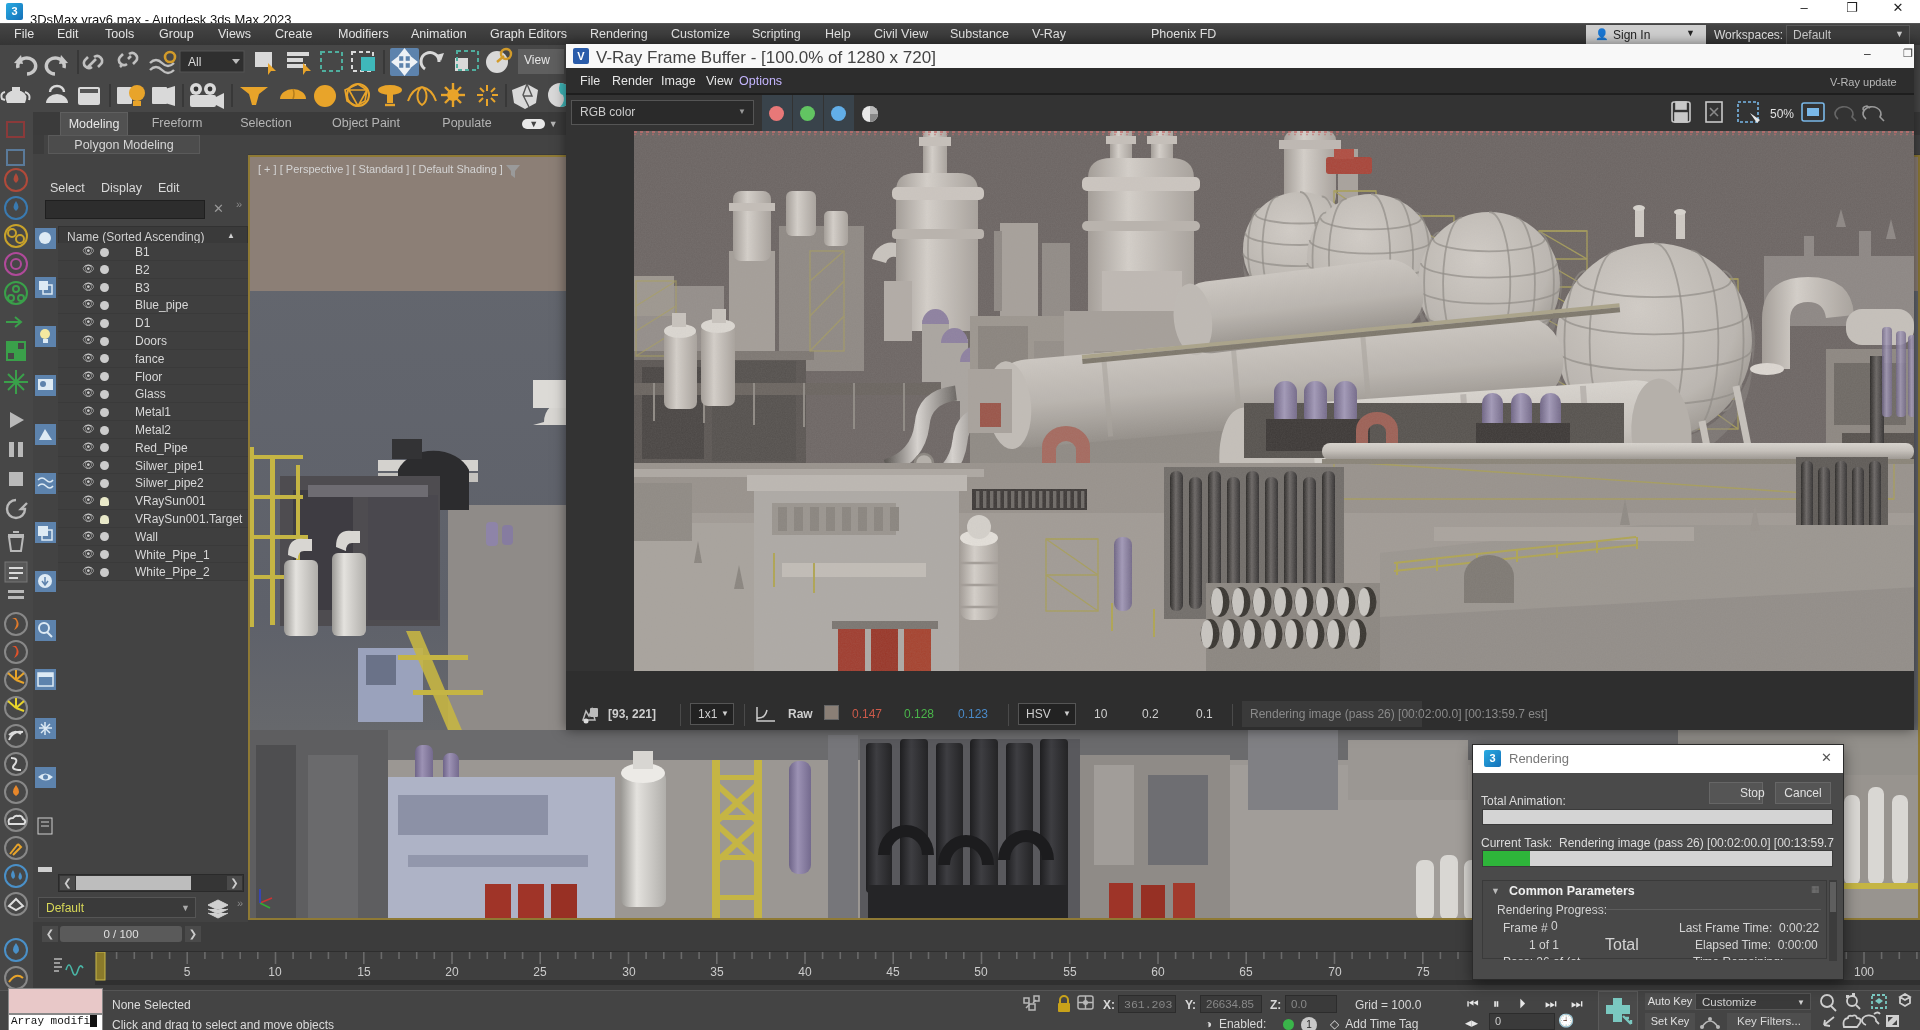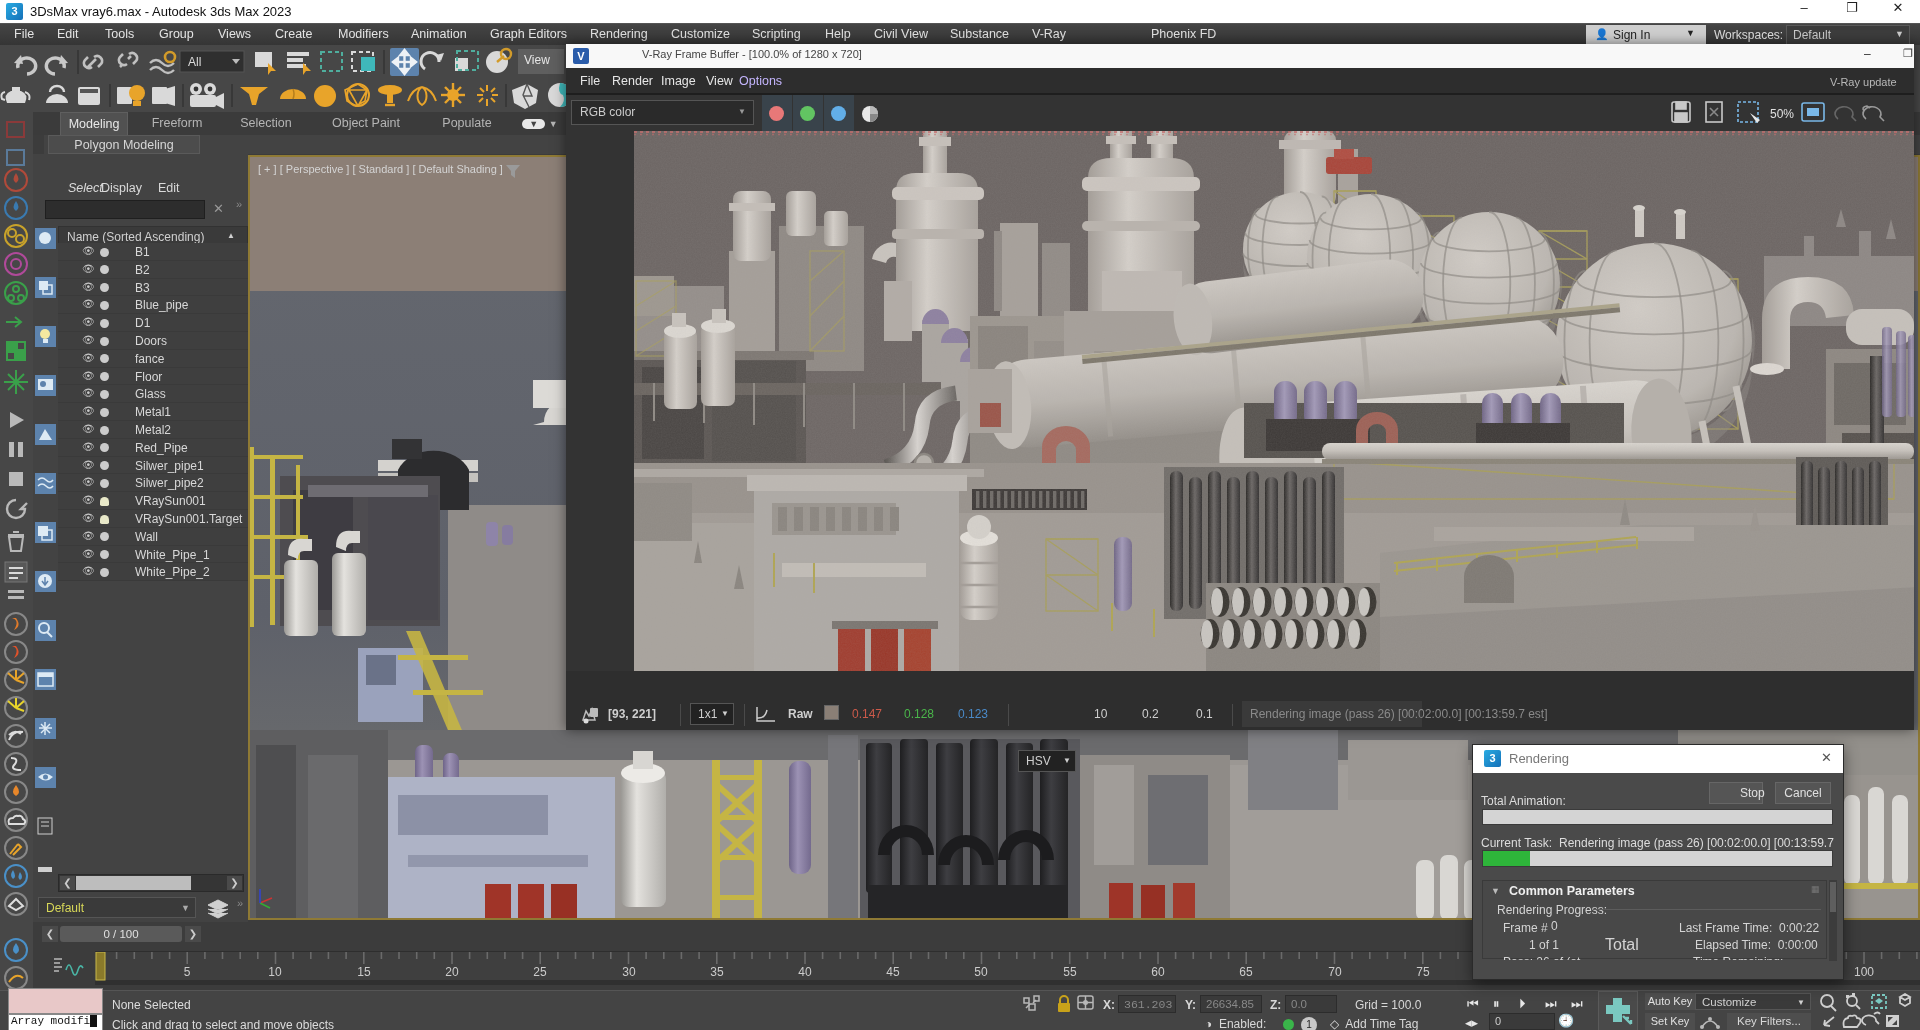--- a/index.html
+++ b/index.html
@@ -6,21 +6,21 @@
   html,body { width:1920px; height:1030px; overflow:hidden; background:#3c3c3c;
     font-family:"Liberation Sans", sans-serif; }
   .abs { position:absolute; }
   #stage { position:relative; width:1920px; height:1030px; }
   
   #titlebar { left:0; top:0; width:1920px; height:23px; background:#ffffff; color:#111;
     font-size:13px; }
   #titlebar .ticon { left:6px; top:3px; width:17px; height:17px; border-radius:2px;
     background:linear-gradient(135deg,#29abe2,#1470b8); color:#fff; font-weight:bold;
     font-size:11px; text-align:center; line-height:16px; }
-  #titlebar .ttext { left:30px; top:4px; }
+  #titlebar .ttext { left:30px; top:12px; }
   .winbtn { top:0px; width:14px; height:16px; color:#222; font-size:13px; text-align:center; }
   
   #menubar { left:0; top:23px; width:1920px; height:22px;
     background:linear-gradient(#454545,#353535); border-top:1px solid #555; }
   #menubar .mi { position:absolute; top:3px; color:#e4e4e4; font-size:12.5px; }
   #signin { left:1586px; top:1px; width:120px; height:20px; background:#cfcfcf; color:#222;
     font-size:12px; }
   #wslabel { left:1714px; top:4px; color:#e0e0e0; font-size:12px; }
   #wsdrop { left:1786px; top:1px; width:124px; height:20px; background:#3d3d3d;
     border:1px solid #5a5a5a; color:#cccccc; font-size:12px; }
@@ -307,21 +307,21 @@
       <circle cx="16" cy="838" r="11" stroke="#4a90c8"></circle>
           <path d="M 16 831 q -6 8 0 11 q 6 -3 0 -11" fill="#4a90c8" stroke="none"></path>
       <circle cx="16" cy="866" r="11" stroke="#888"></circle>
           <path d="M 9 870 q 7 -10 14 -4" stroke="#e8a42a"></path>
     </g>
   </svg>
 </div>
 
 <div class="abs" id="explorer">
   <div class="abs exp-strip"></div>
-  <div class="exp-menu" style="left:35px;font-style:italic;">Select</div>
+  <div class="exp-menu" style="left:17px;">Select</div>
   <div class="exp-menu" style="left:68px;">Display</div>
   <div class="exp-menu" style="left:125px;">Edit</div>
   <div class="abs" id="exp-search"></div>
   <div class="abs" style="left:180px;top:47px;color:#999;font-size:13px;">✕</div>
   <div class="abs" style="left:203px;top:44px;color:#888;font-size:11px;">»</div>
   <div class="abs" id="exp-header">
         <span style="position:absolute;left:8px;top:3px;">Name (Sorted Ascending)</span>
         <span style="position:absolute;right:12px;top:4px;font-size:8px;">▲</span>
       </div>
   <svg width="25" height="648" style="position:absolute;left:0;top:70px;">
@@ -619,21 +619,21 @@
     <line x1="12" y1="748" x2="22" y2="753" stroke="#33aa33"></line>
     <line x1="12" y1="748" x2="12" y2="734" stroke="#3344cc"></line>
   </g>
 </svg>
 <div style="position:absolute;left:0;top:0;width:1672px;height:765px;box-shadow:inset 0 0 0 2px #8f7a35;"></div>
 </div>
 
 <div class="abs" style="left:566px;top:44px;width:1348px;height:686px;background:#333333;box-shadow:0 0 12px rgba(0,0,0,0.5);">
 <div class="abs" style="left:0;top:0;width:1348px;height:24px;background:#f8f8f8;">
 <div class="abs" style="left:7px;top:4px;width:16px;height:16px;background:#2a5caa;border-radius:2px;color:#fff;font-size:11px;font-weight:bold;text-align:center;line-height:16px;">V</div>
-<div class="abs" style="left:30px;top:4px;color:#444;font-size:11px;margin-left:46px;">V-Ray Frame Buffer - [100.0% of 1280 x 720]</div>
+<div class="abs" style="left:30px;top:4px;color:#444;font-size:17px;">V-Ray Frame Buffer - [100.0% of 1280 x 720]</div>
 <div class="abs" style="left:1298px;top:3px;color:#333;font-size:12px;">–</div>
 <div class="abs" style="left:1337px;top:3px;color:#333;font-size:11px;">❐</div>
 </div>
 <div class="abs" style="left:0;top:24px;width:1348px;height:27px;background:#2d2d2d;">
 <div class="abs" style="left:14px;top:6px;color:#e6e6e6;font-size:12.5px;">File</div>
 <div class="abs" style="left:46px;top:6px;color:#e6e6e6;font-size:12.5px;">Render</div>
 <div class="abs" style="left:95px;top:6px;color:#e6e6e6;font-size:12.5px;">Image</div>
 <div class="abs" style="left:140px;top:6px;color:#e6e6e6;font-size:12.5px;">View</div>
 <div class="abs" style="left:173px;top:6px;color:#c4b5fd;font-size:12.5px;">Options</div>
 <div class="abs" style="left:1264px;top:8px;color:#b8b8b8;font-size:11px;">V-Ray update</div>
@@ -1157,21 +1157,21 @@
 <div class="abs" style="left:178px;top:3px;width:1px;height:22px;background:#4a4a4a;"></div>
 <svg class="abs" style="left:188px;top:4px;" width="24" height="20">
             <path d="M 3 2 l 0 14 l 18 0 m -18 -3 q 8 1 10 -8" stroke="#ccc" stroke-width="1.5" fill="none"></path>
           </svg>
 <b class="abs" style="left:222px;top:6px;">Raw</b>
 <div class="abs" style="left:258px;top:4px;width:15px;height:15px;background:#8a7f76;border:1px solid #666;"></div>
 <span class="abs" style="left:286px;top:6px;color:#cc5a4a;">0.147</span>
 <span class="abs" style="left:338px;top:6px;color:#4ab54a;">0.128</span>
 <span class="abs" style="left:392px;top:6px;color:#4a8ac8;">0.123</span>
 <div class="abs" style="left:442px;top:3px;width:1px;height:22px;background:#4a4a4a;"></div>
-<div class="abs" style="left:452px;top:2px;width:58px;height:22px;background:#222;border:1px solid #555;margin-top:47px;">
+<div class="abs" style="left:452px;top:2px;width:58px;height:22px;background:#222;border:1px solid #555;">
             <span style="position:absolute;left:7px;top:3px;">HSV</span>
             <span style="position:absolute;right:4px;top:5px;font-size:8px;">▼</span>
           </div>
 <span class="abs" style="left:528px;top:6px;">10</span>
 <span class="abs" style="left:576px;top:6px;">0.2</span>
 <span class="abs" style="left:630px;top:6px;">0.1</span>
 <div class="abs" style="left:666px;top:3px;width:1px;height:22px;background:#4a4a4a;"></div>
 <div class="abs" style="left:676px;top:0px;width:180px;height:26px;background:#3a3a3a;"></div>
 <span class="abs" style="left:684px;top:6px;color:#8a8a8a;">Rendering image (pass 26) [00:02:00.0] [00:13:59.7 est]</span>
 </div>

